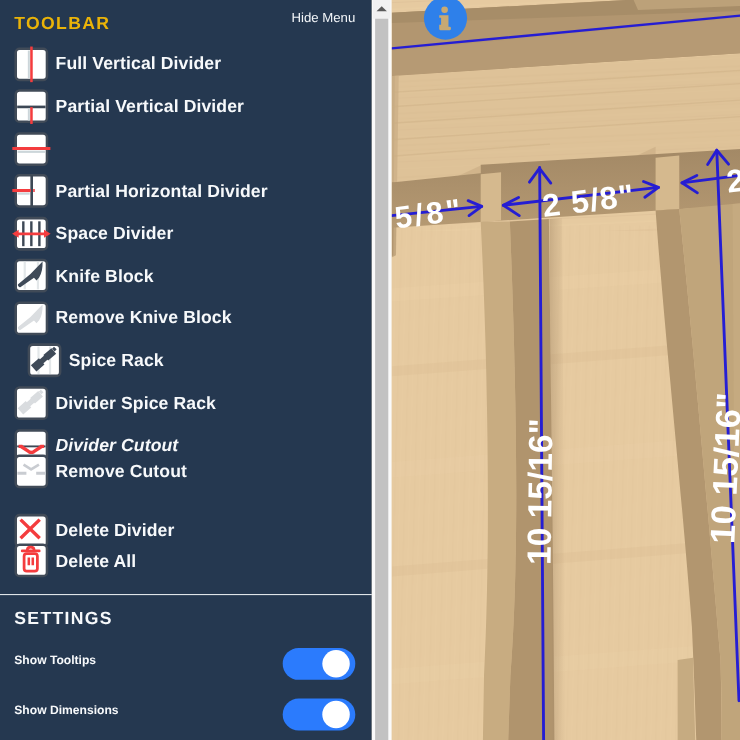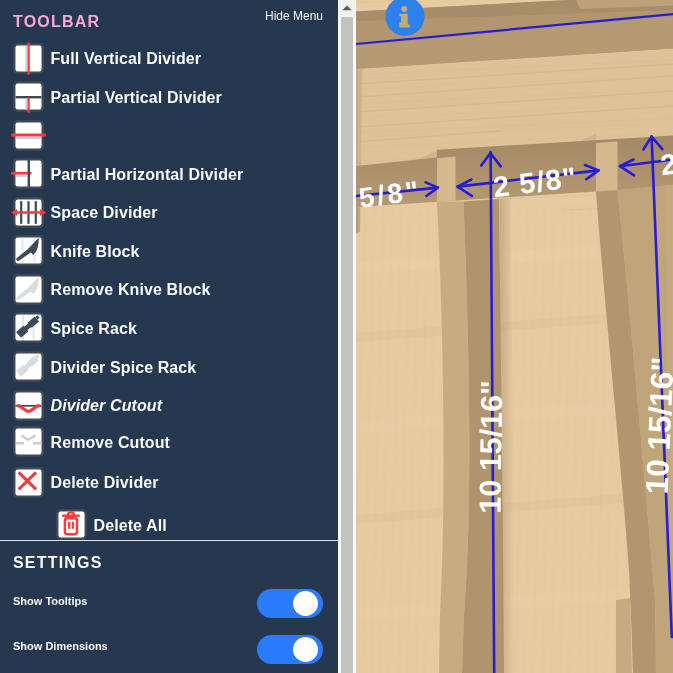--- a/index.html
+++ b/index.html
@@ -1,18 +1,18 @@
 <!DOCTYPE html>
 <html><head>
 <meta charset="utf-8">
 <style>
   html,body{margin:0;padding:0;}
   body{width:673px;height:673px;overflow:hidden;background:#e6caa0;font-family:"Liberation Sans",sans-serif;position:relative;}
   .sidebar{position:absolute;left:0;top:0;width:338px;height:673px;background:#253850;}
-  .hdr{position:absolute;left:13px;top:13px;color:#f9a8d4;font-size:16px;font-weight:bold;letter-spacing:1.2px;}
+  .hdr{position:absolute;left:13px;top:13px;color:#eab308;font-size:16px;font-weight:bold;letter-spacing:1.2px;}
   .hide{position:absolute;right:15px;top:9px;color:#f3f6f9;font-size:12px;font-weight:normal;}
   .row{position:absolute;left:13px;width:320px;height:31px;}
   .row svg{position:absolute;left:0;top:0;overflow:visible;}
   rect.sq{fill:#fff;stroke:#414b58;stroke-width:2.3;}
   .row .lbl{position:absolute;left:37.5px;top:1px;height:31px;display:flex;align-items:center;color:#f7f9fb;font-size:16px;font-weight:bold;white-space:nowrap;letter-spacing:0.1px;}
   .sep{position:absolute;left:0;top:539.5px;width:338px;height:1.6px;background:#dfe4e8;}
   .set-h{position:absolute;left:13px;top:554px;color:#f7f9fb;font-size:16px;font-weight:bold;letter-spacing:1.2px;}
   .setrow{position:absolute;left:13px;color:#f7f9fb;font-size:11px;font-weight:bold;}
   .toggle{position:absolute;left:257px;width:66px;height:29px;background:#2b7bfd;border-radius:15px;}
   .knob{position:absolute;left:36px;top:2px;width:25px;height:25px;background:#fff;border-radius:50%;}
@@ -213,21 +213,21 @@
   </div>
 
   <div class="row" style="top:273.9px;">
     <svg width="31" height="31" viewBox="0 0 31 31">
         <rect class="sq" x="1.3" y="1.3" width="28.4" height="28.4" rx="3.5"></rect>
         <path d="M25.7,2.8 C25.9,8.3 25.0,13.6 22.6,17.2 L20.2,19.9 L17.9,17.4 L5.8,25.8 Q4.7,26.5 3.9,25.5 L3.3,24.6 Q2.9,23.6 4.0,22.9 L14.7,14.2 L25.7,2.8 Z" fill="#dadde0"></path>
       </svg>
     <span class="lbl">Remove Knive Block</span>
   </div>
 
-  <div class="row" style="top:312.4px;">
+  <div class="row" style="top:312.4px;margin-left:12px;">
     <svg width="31" height="31" viewBox="0 0 31 31">
         <rect class="sq" x="1.3" y="1.3" width="28.4" height="28.4" rx="3.5"></rect>
         <line x1="10" y1="3" x2="10" y2="28" stroke="#e3e7e9" stroke-width="2"></line>
         <line x1="20.5" y1="3" x2="20.5" y2="28" stroke="#e3e7e9" stroke-width="2"></line>
         <g stroke="#3f4a58" fill="none" stroke-linecap="butt">
           <path d="M5.6,22.9 L12.9,16.5" stroke-width="7.6"></path>
           <path d="M11.9,17.3 L17.8,12.2" stroke-width="4.8"></path>
           <path d="M16.6,13.3 L23.9,7.0" stroke-width="6.6"></path>
           <path d="M23.2,4.2 L25.6,6.5" stroke-width="2.6"></path>
         </g>
@@ -251,38 +251,38 @@
   <div class="row" style="top:389.5px;font-style:italic;">
     <svg width="31" height="31" viewBox="0 0 31 31">
         <rect class="sq" x="1.3" y="1.3" width="28.4" height="28.4" rx="3.5"></rect>
         <line x1="2.6" y1="15.8" x2="28.4" y2="15.8" stroke="#3d4855" stroke-width="1.7"></line>
         <path d="M3.9,15.8 L7.4,15.8 M23.6,15.8 L27.1,15.8" stroke="#f43c3e" stroke-width="3"></path>
         <path d="M6.2,15.9 L13.3,20.6 Q15.5,21.9 17.7,20.6 L24.8,15.9" stroke="#f43c3e" stroke-width="3.1" fill="none" stroke-linejoin="round"></path>
       </svg>
     <span class="lbl">Divider Cutout</span>
   </div>
 
-  <div class="row" style="top:426px;">
+  <div class="row" style="top:413px;">
     <svg width="31" height="31" viewBox="0 0 31 31">
         <rect class="sq" x="1.3" y="1.3" width="28.4" height="28.4" rx="3.5"></rect>
         <path d="M8.4,9.4 L15.3,13.7 L22.4,9.4" stroke="#c9ccd1" stroke-width="2.4" fill="none" stroke-linejoin="round"></path>
         <path d="M2.8,17.2 L11,17.2 M19.9,17.2 L28.6,17.2" stroke="#c9ccd1" stroke-width="2.6"></path>
       </svg>
     <span class="lbl">Remove Cutout</span>
   </div>
 
   <div class="row" style="top:466.6px;">
     <svg width="31" height="31" viewBox="0 0 31 31">
         <rect class="sq" x="1.3" y="1.3" width="28.4" height="28.4" rx="3.5"></rect>
         <path d="M5.7,5.4 L23.1,22.4 M23.1,5.4 L5.7,22.4" stroke="#f43c3e" stroke-width="3.1"></path>
       </svg>
     <span class="lbl">Delete Divider</span>
   </div>
 
-  <div class="row" style="top:509px;margin-left:43px;">
+  <div class="row" style="top:494px;">
     <svg width="31" height="31" viewBox="0 0 31 31">
         <rect class="sq" x="1.3" y="1.3" width="28.4" height="28.4" rx="3.5"></rect>
         <g stroke="#f43c3e" fill="none">
           <path d="M11.8,6.0 Q11.8,3.4 14.9,3.4 Q18,3.4 18,6.0" stroke-width="2.4"></path>
           <line x1="7.2" y1="6.8" x2="22.6" y2="6.8" stroke-width="2.6" stroke-linecap="round"></line>
           <rect x="8.9" y="9.2" width="12.1" height="16" rx="2.4" stroke-width="2.5"></rect>
           <path d="M13.2,12.8 L13.2,19.8 M16.8,12.8 L16.8,19.8" stroke-width="2.3"></path>
         </g>
       </svg>
     <span class="lbl">Delete All</span>

